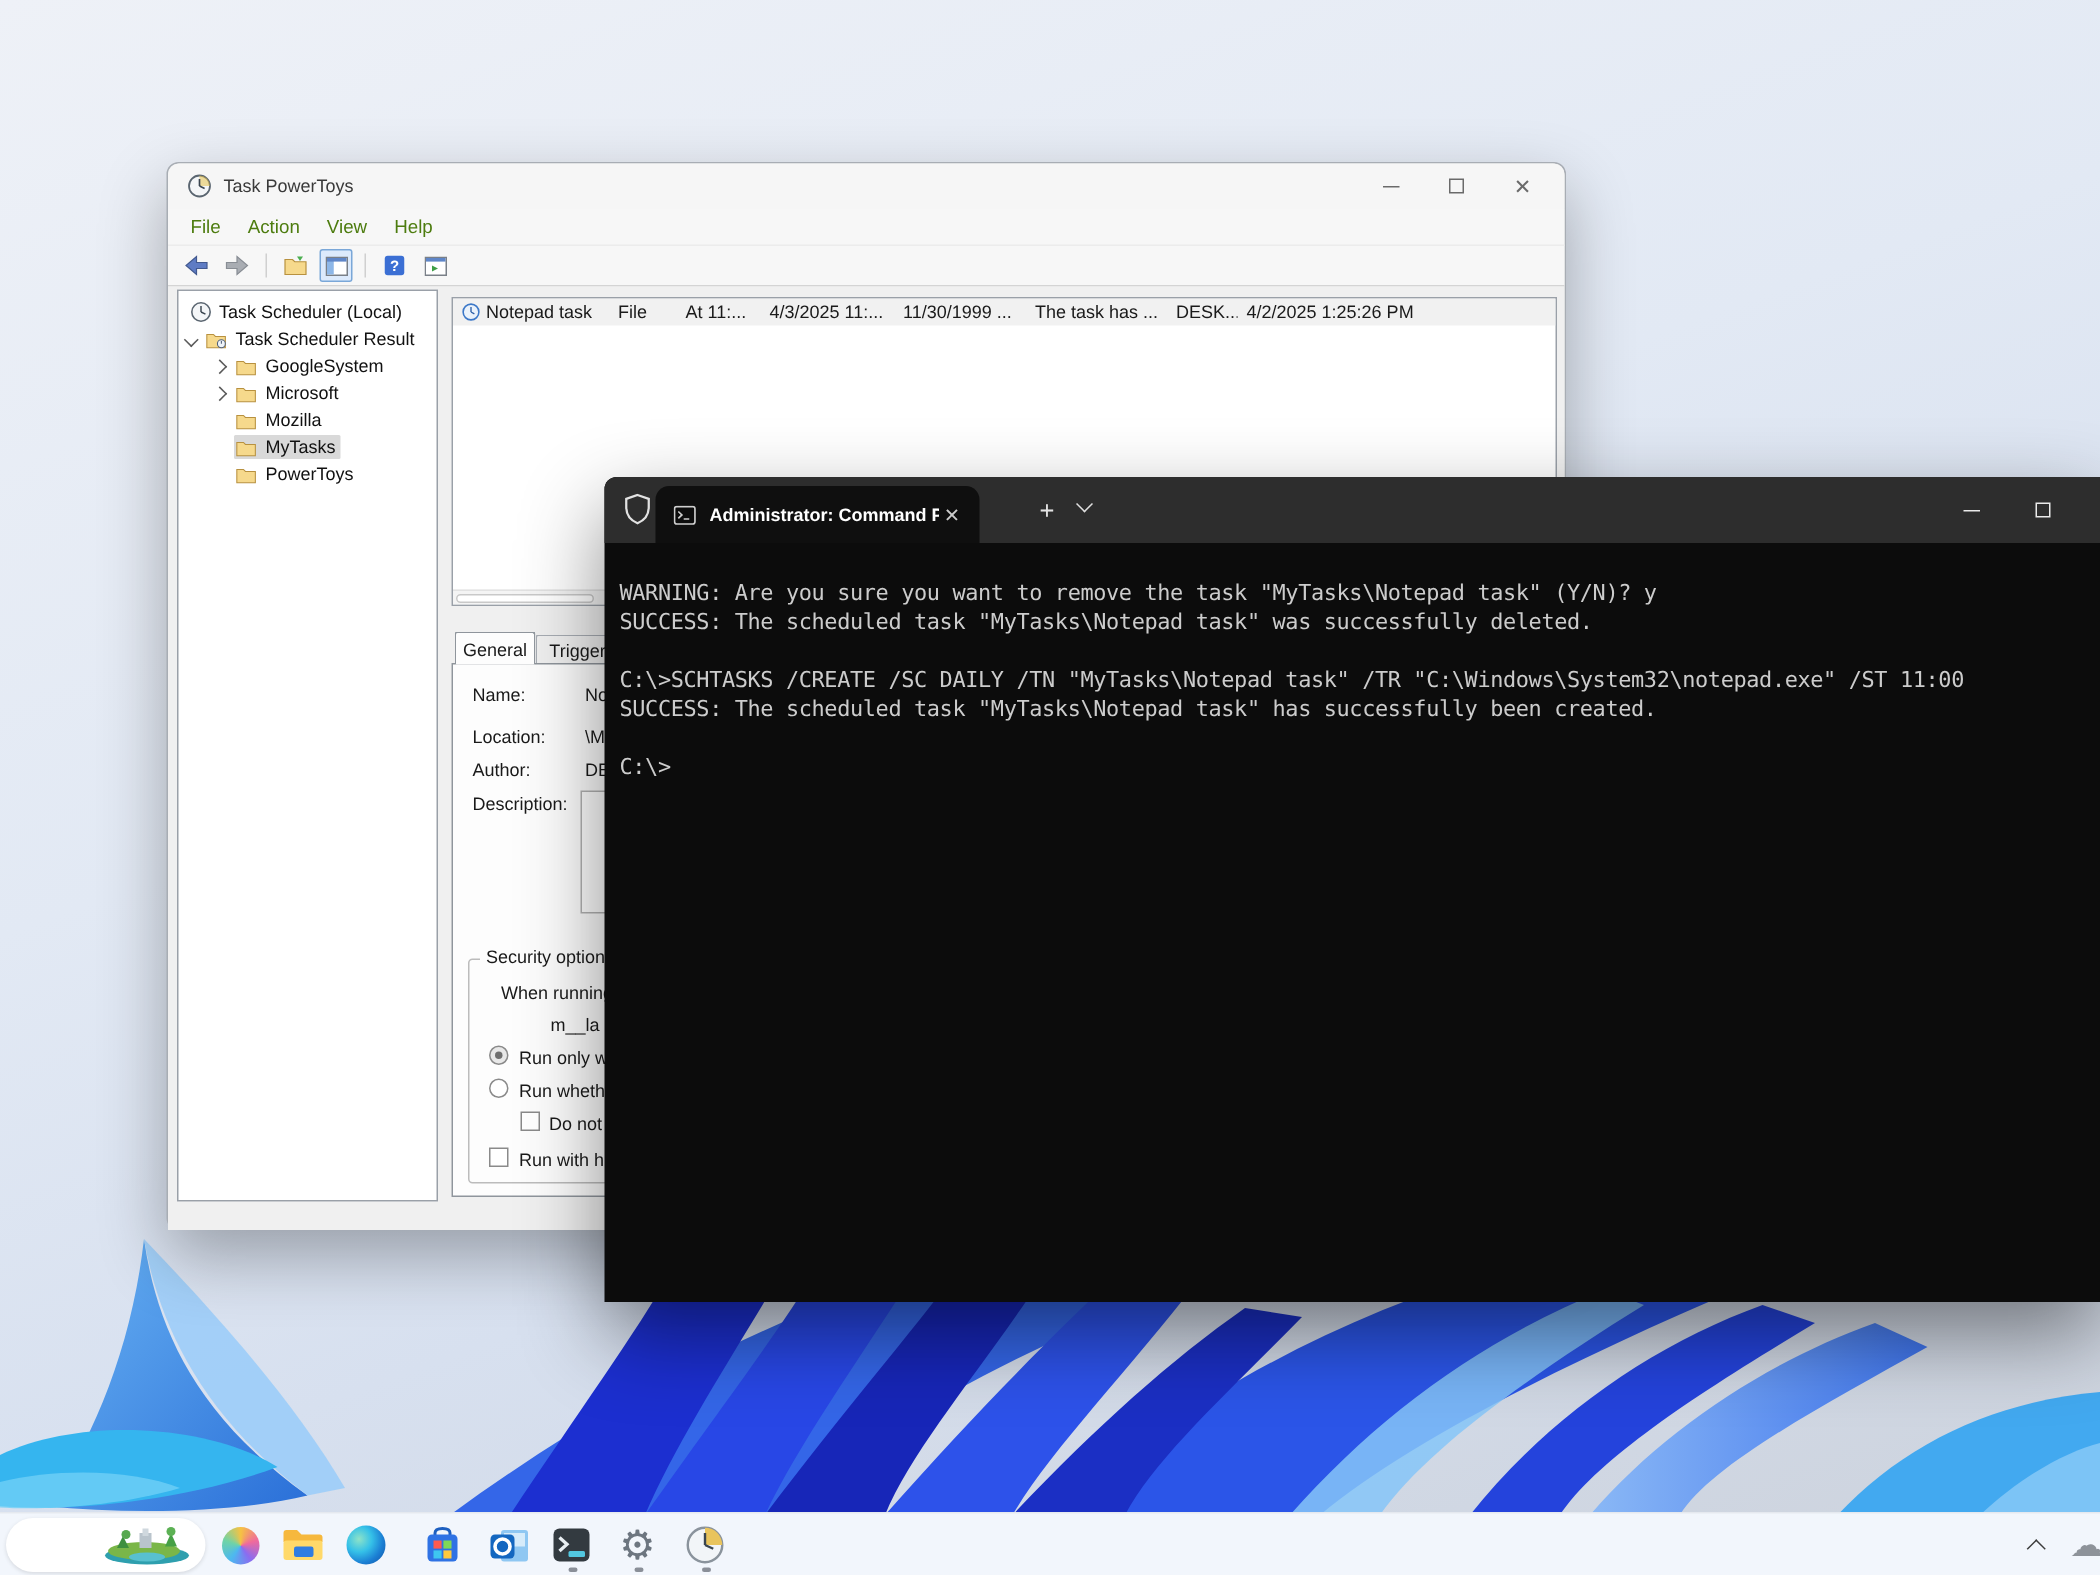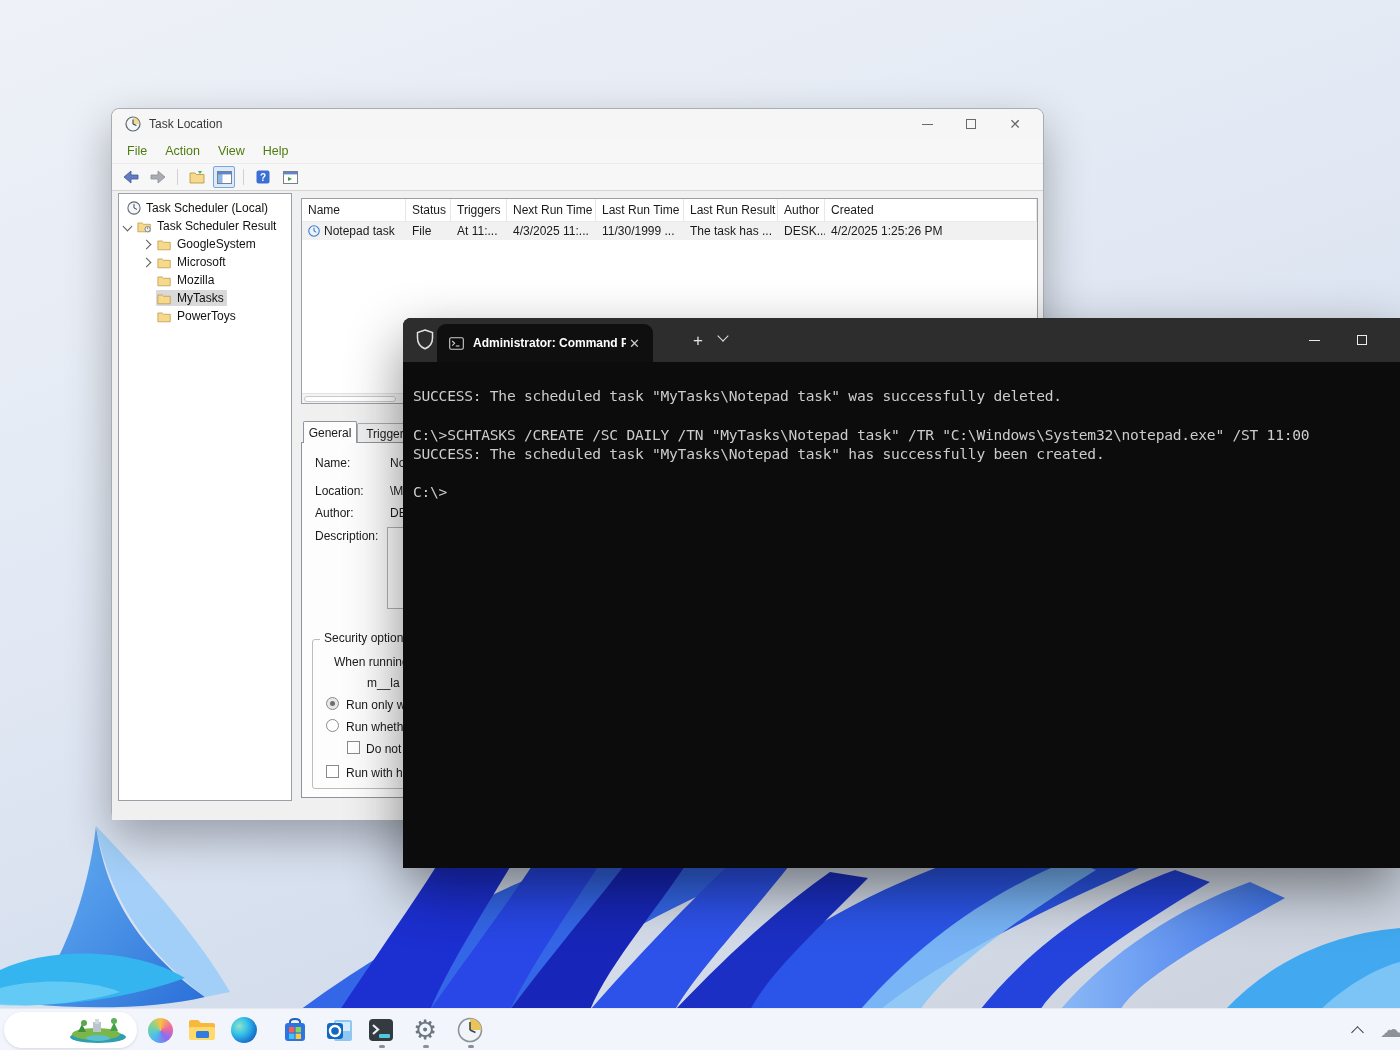--- a/index.html
+++ b/index.html
@@ -124,21 +124,21 @@
 </svg>
 
 <div id="ts-win">
   <div id="ts-title">
     <svg width="16" height="16" viewBox="0 0 16 16">
       <circle cx="8" cy="8" r="7" fill="#f4f6f8" stroke="#5a6570" stroke-width="1.2"></circle>
       <path d="M8,8 L8,1 A7,7 0 0 1 15,8 Z" fill="#e8c24a" opacity="0.55"></path>
       <line x1="8" y1="8" x2="8" y2="3.4" stroke="#3a4550" stroke-width="1.1"></line>
       <line x1="8" y1="8" x2="11.4" y2="9.6" stroke="#3a4550" stroke-width="1.1"></line>
     </svg>
-    <span class="t">Task Location</span>
+    <span class="t">Task PowerToys</span>
     <div class="ts-ctrls">
       <div class="ts-ctrl">
           <div class="glyph-min"></div>
         </div>
       <div class="ts-ctrl">
           <div class="glyph-max"></div>
         </div>
       <div class="ts-ctrl">
           <span class="glyph-x">✕</span>
         </div>
@@ -244,30 +244,20 @@
       </div>
       <div class="trow" style="padding-left:38px;">
         <svg width="15" height="13" viewBox="0 0 17 14">
             <path d="M1,3 L6,3 L7.5,4.5 L15,4.5 L15,13 L1,13 Z" fill="#f6d98c" stroke="#b8913f" stroke-width="0.8"></path>
           </svg>
         <span class="lbl">PowerToys</span>
       </div>
     </div>
 
     <div id="ts-list">
-      <div id="list-head">
-        <div class="hc w0">Name</div>
-        <div class="hc w1">Status</div>
-        <div class="hc w2">Triggers</div>
-        <div class="hc w3">Next Run Time</div>
-        <div class="hc w4">Last Run Time</div>
-        <div class="hc w5">Last Run Result</div>
-        <div class="hc w6">Author</div>
-        <div class="hc w7">Created</div>
-      </div>
       <div class="lrow">
         <div class="c w0">
           <svg width="12" height="12" viewBox="0 0 16 16" style="flex:none">
             <circle cx="8" cy="8" r="7" fill="#eaf2fb" stroke="#3c78c8" stroke-width="1.4"></circle>
             <line x1="8" y1="8" x2="8" y2="3.6" stroke="#2c5ea8" stroke-width="1.2"></line>
             <line x1="8" y1="8" x2="11" y2="9.6" stroke="#2c5ea8" stroke-width="1.2"></line>
           </svg>
           <span>Notepad task</span>
         </div>
         <div class="c w1">File</div>
@@ -332,20 +322,21 @@
       <span style="display:block;width:8px;height:8px;border-right:1.5px solid #e0e0e0;border-bottom:1.5px solid #e0e0e0;transform:rotate(45deg);"></span>
     </div>
     <div id="term-min">
         <div class="tmin"></div>
       </div>
     <div id="term-max">
         <div class="tmax"></div>
       </div>
   </div>
   <div id="term-body">
+    <div class="tline">WARNING: Are you sure you want to remove the task "MyTasks\Notepad task" (Y/N)? y</div>
     <div class="tline">SUCCESS: The scheduled task "MyTasks\Notepad task" was successfully deleted.</div>
     <div class="tline"></div>
     <div class="tline">C:\&gt;SCHTASKS /CREATE /SC DAILY /TN "MyTasks\Notepad task" /TR "C:\Windows\System32\notepad.exe" /ST 11:00</div>
     <div class="tline">SUCCESS: The scheduled task "MyTasks\Notepad task" has successfully been created.</div>
     <div class="tline"></div>
     <div class="tline">C:\&gt;</div>
   </div>
 </div>
 
 <div id="taskbar">

